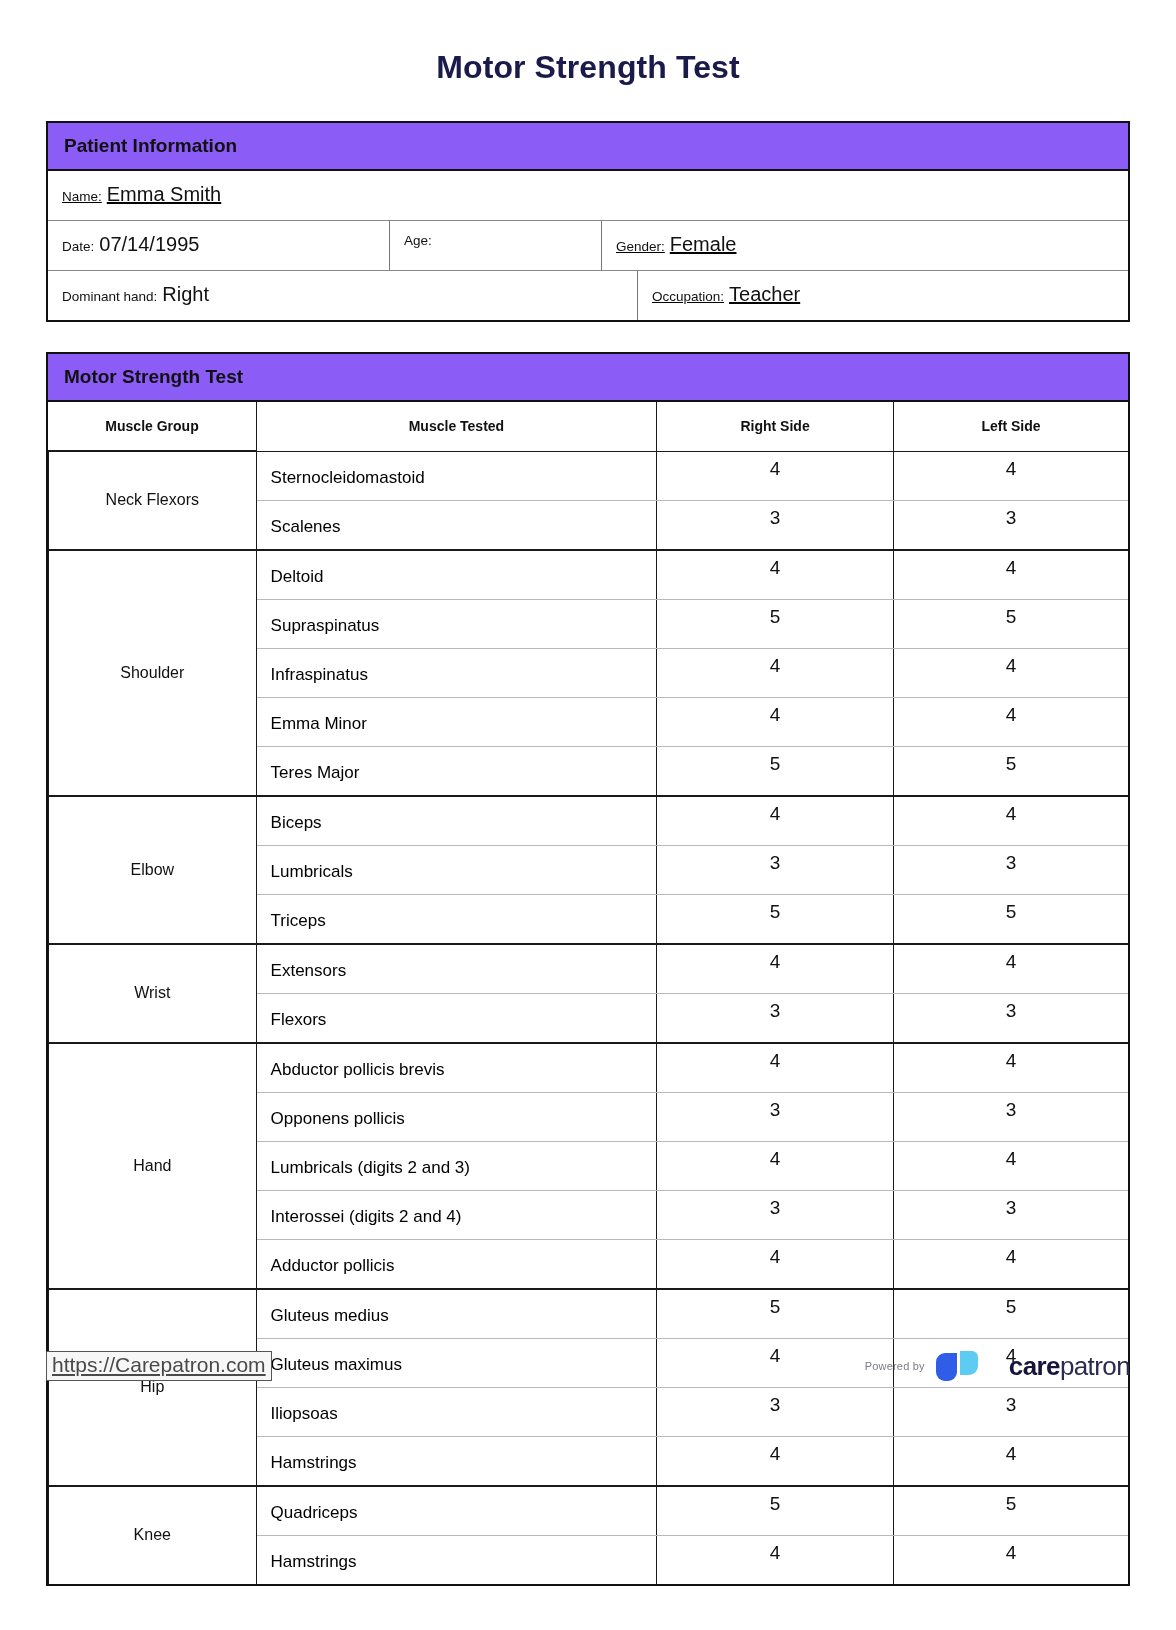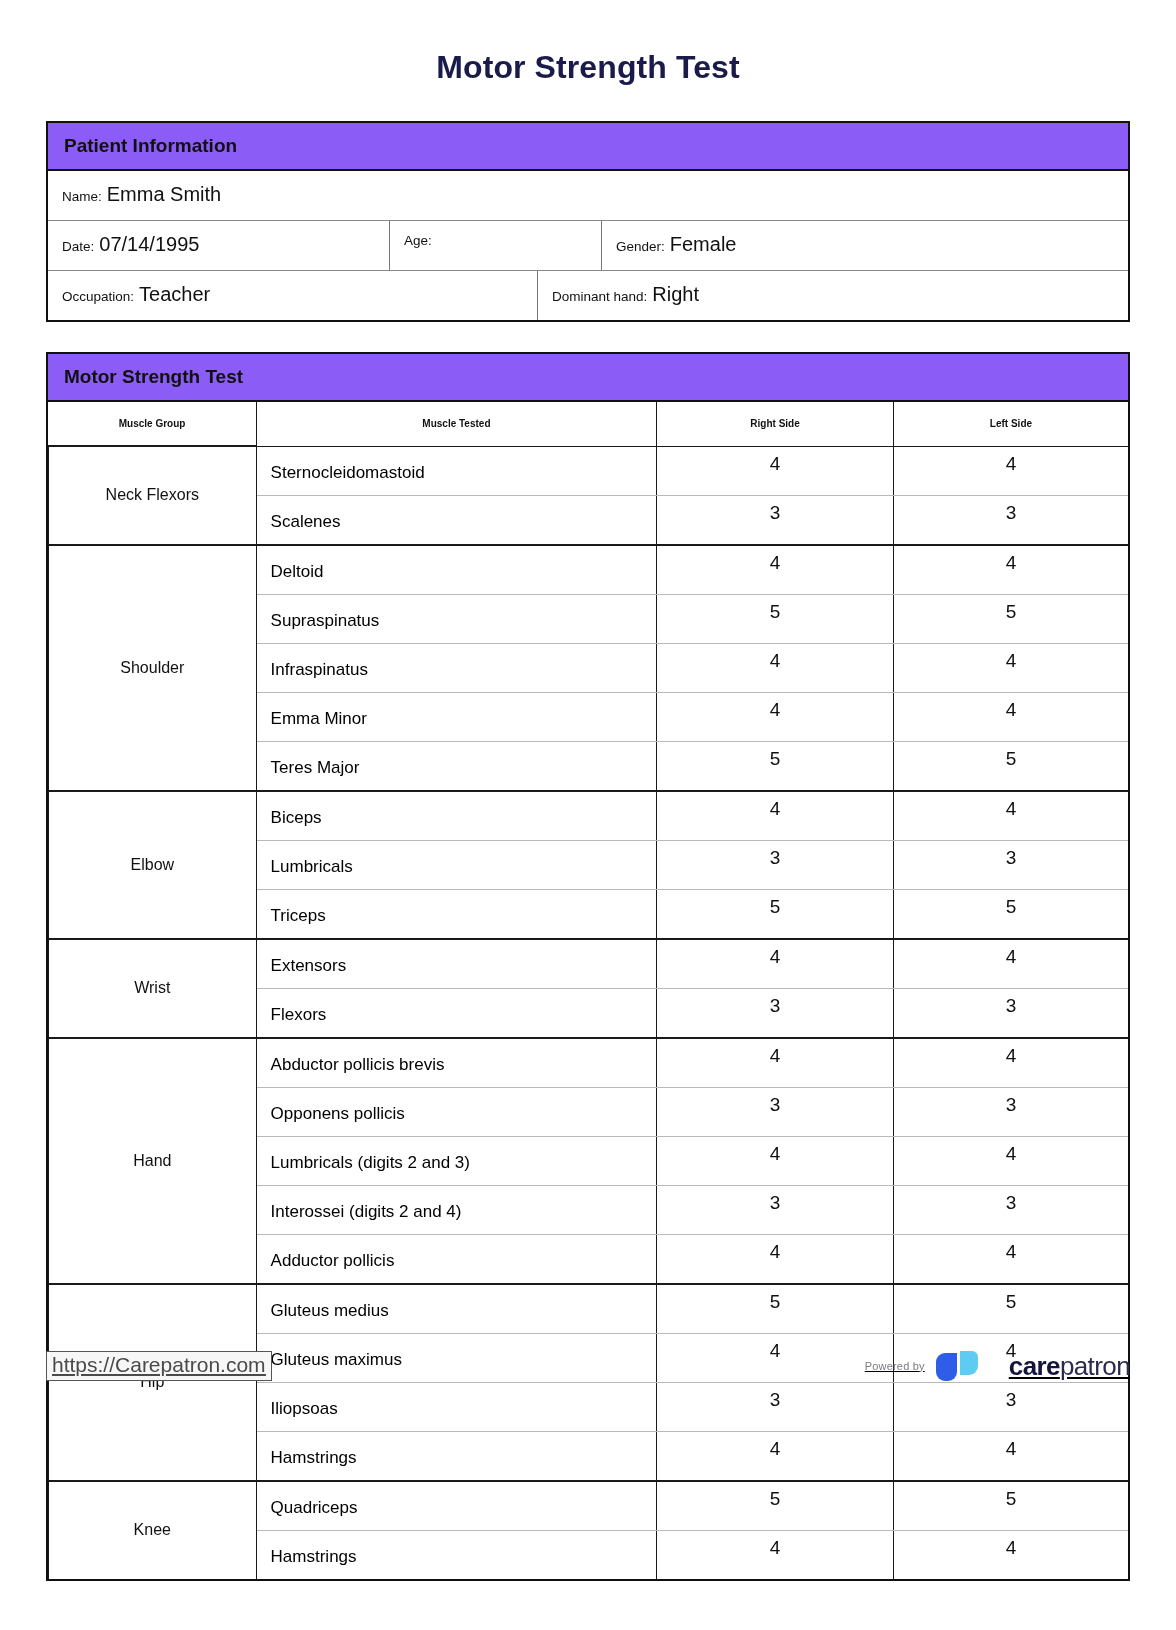--- a/index.html
+++ b/index.html
@@ -62,21 +62,21 @@
   .pi-row:last-child { border-bottom: none; }
 
   .pi-cell {
     display: flex;
     align-items: baseline;
     padding: 12px 14px 14px 14px;
     min-height: 48px;
     border-right: 1px solid #777777;
     overflow: hidden;
   }
-  .pi-cell:last-child { border-right: none; }
+  .pi-cell:last-child { border-right: none; text-decoration: underline; }
 
   .pi-label {
     font-size: 13.5px;
     color: #111111;
     white-space: nowrap;
     margin-right: 5px;
   }
   .pi-value {
     font-size: 20px;
     color: #111111;
@@ -97,21 +97,21 @@
     width: 100%;
     border-collapse: collapse;
     table-layout: fixed;
   }
   table.mst col.c-group { width: 200px; }
   table.mst col.c-muscle { width: 386px; }
   table.mst col.c-right { width: 228px; }
   table.mst col.c-left  { width: 226px; }
 
   table.mst th {
-    font-size: 10px;
+    font-size: 14px;
     font-weight: bold;
     text-align: center;
     padding: 16px 6px;
     border: 1px solid #1a1a1a;
     border-top: none;
     background: #ffffff;
     color: #111111;
   }
   table.mst th.th-first { border-left: none; }
   table.mst th.th-last  { border-right: none; }
@@ -162,21 +162,20 @@
   
   .footer {
     position: absolute;
     left: 46px;
     right: 46px;
     bottom: 58px;
     height: 44px;
     display: flex;
     align-items: center;
     justify-content: space-between;
-    text-decoration: underline;
   }
   .footer-url {
     font-size: 21px;
     color: #4a4a4a;
     text-decoration: underline;
     border: 1px solid #555555;
     padding: 1px 5px 3px 5px;
     background: #f7f7f7;
     line-height: 1.15;
   }
@@ -233,27 +232,27 @@
         <span class="pi-label">Age:</span>
         <span class="pi-value"></span>
       </div>
       <div class="pi-cell w-gender">
         <span class="pi-label">Gender:</span>
         <span class="pi-value">Female</span>
       </div>
     </div>
 
     <div class="pi-row">
+      <div class="pi-cell w-dom">
+        <span class="pi-label">Dominant hand:</span>
+        <span class="pi-value">Right</span>
+      </div>
       <div class="pi-cell w-occ">
         <span class="pi-label">Occupation:</span>
         <span class="pi-value">Teacher</span>
-      </div>
-      <div class="pi-cell w-dom">
-        <span class="pi-label">Dominant hand:</span>
-        <span class="pi-value">Right</span>
       </div>
     </div>
   </div>
 
   <div class="section" id="test-section">
     <div class="section-head">Motor Strength Test</div>
 
     <table class="mst">
       <colgroup>
         <col class="c-group">

